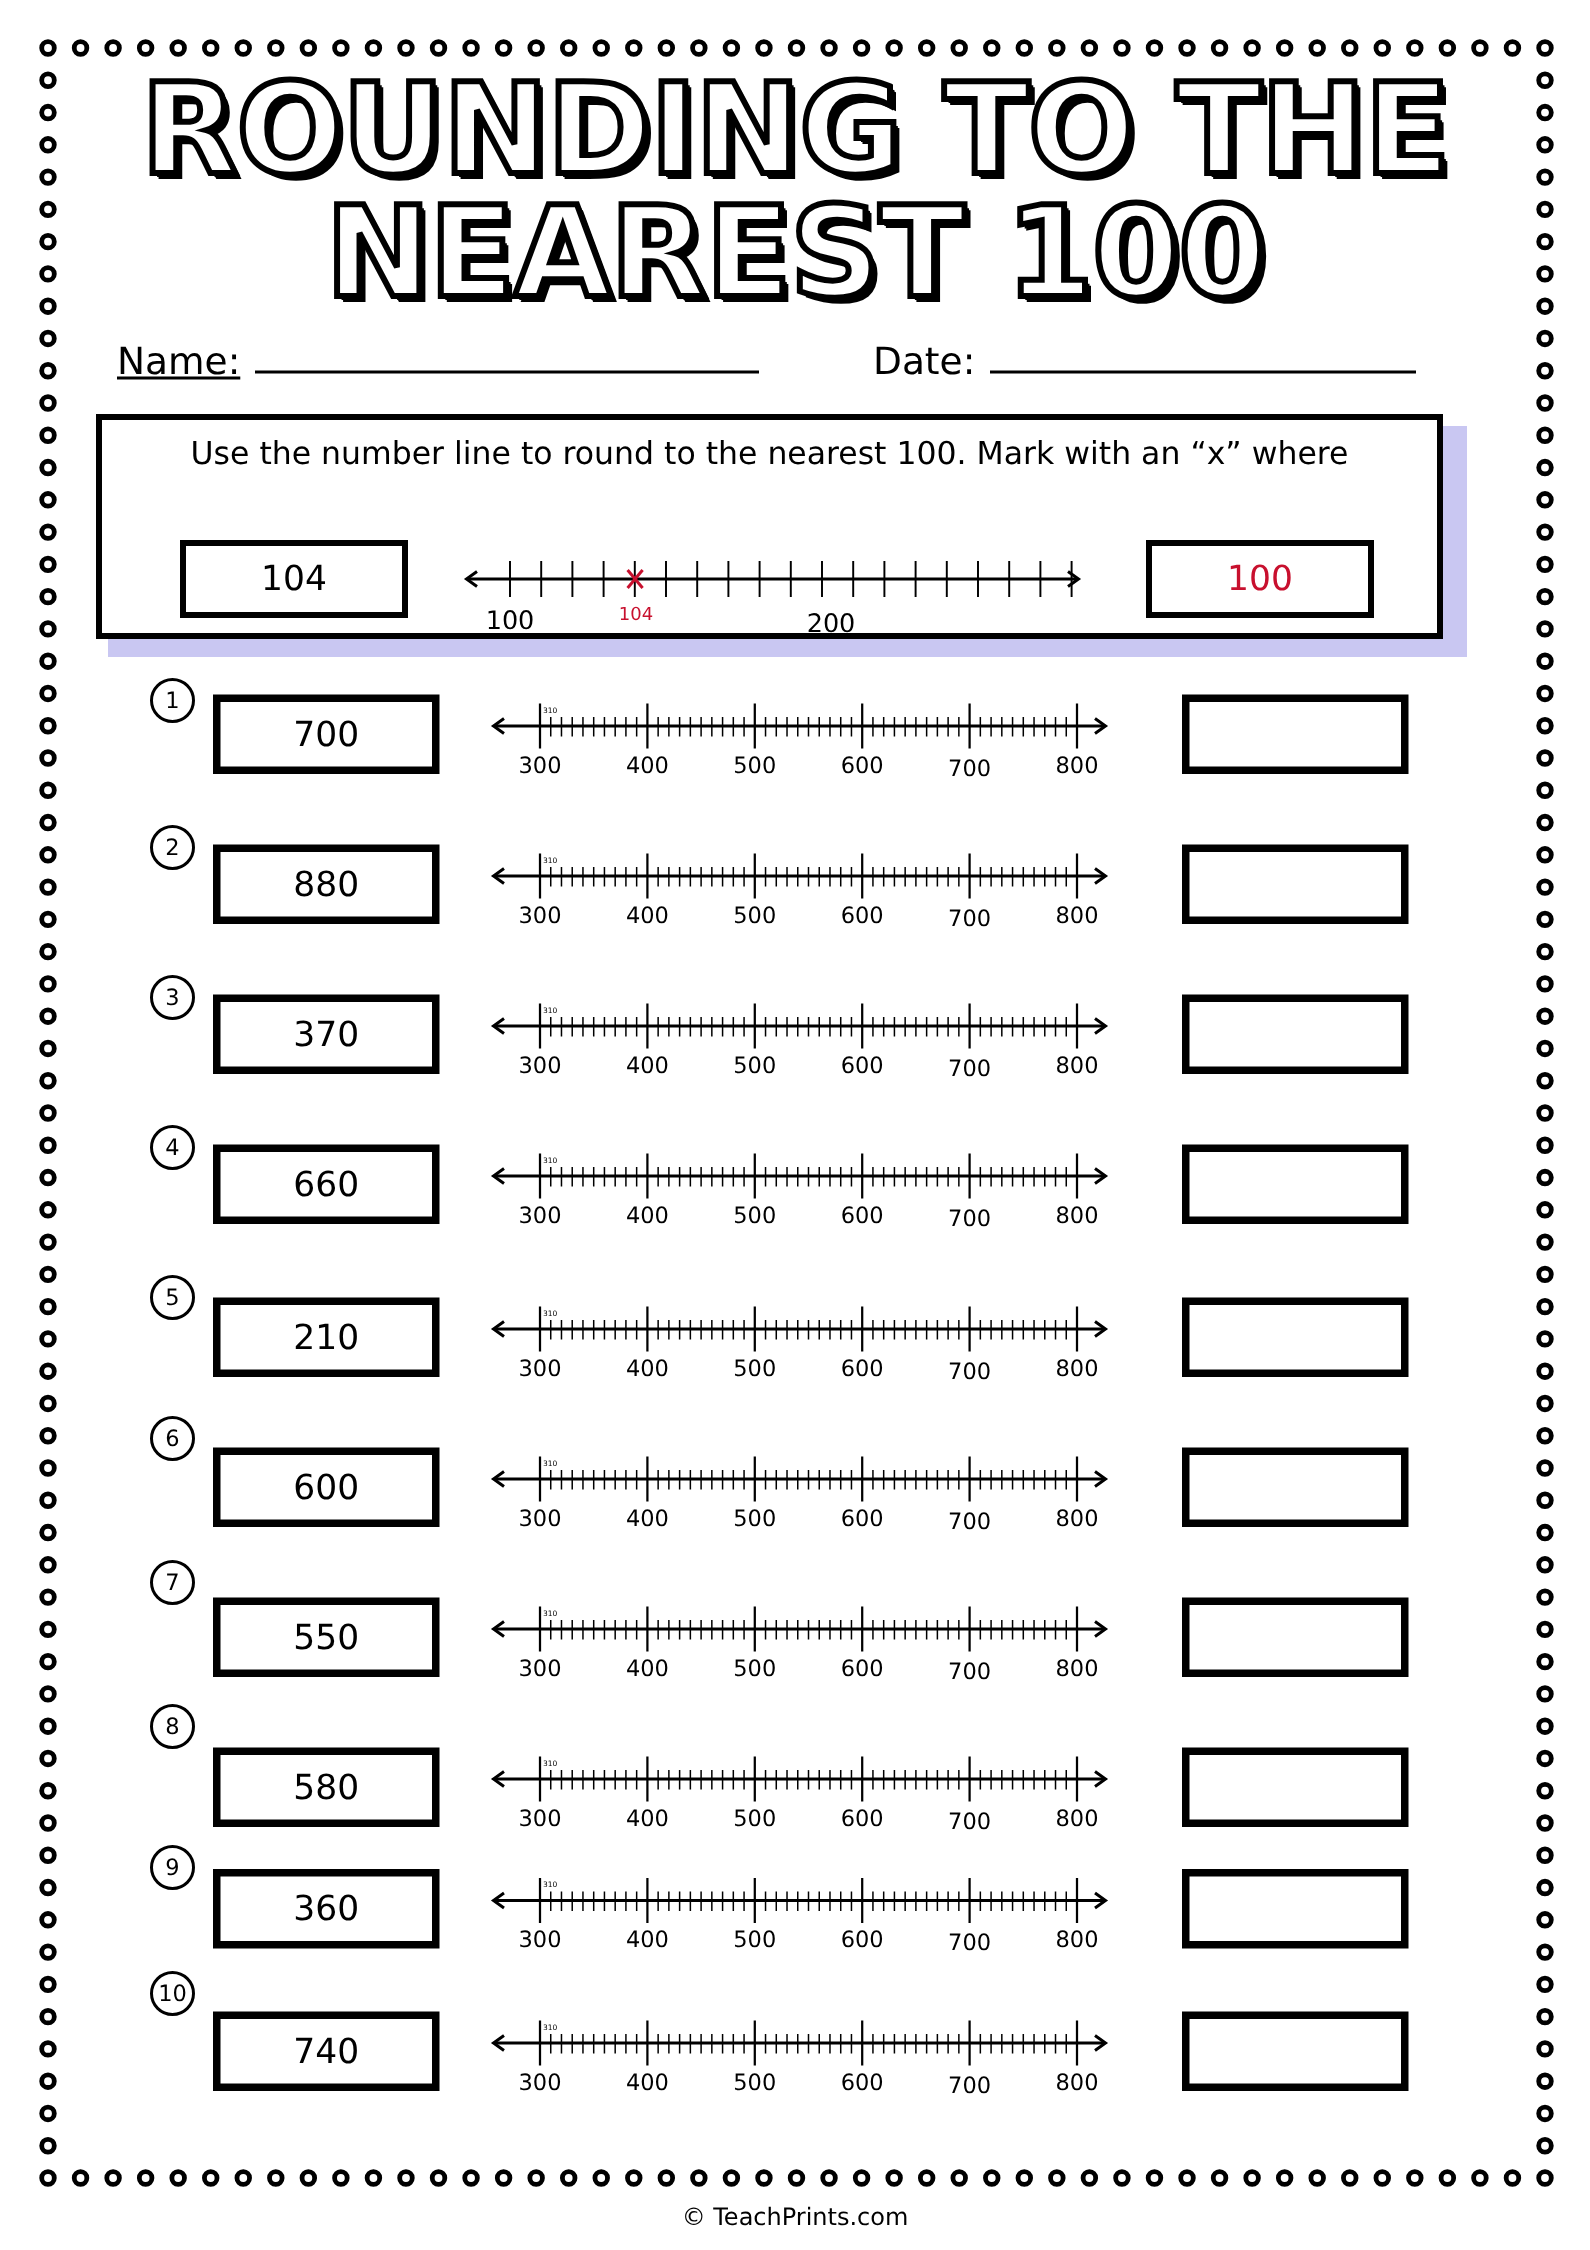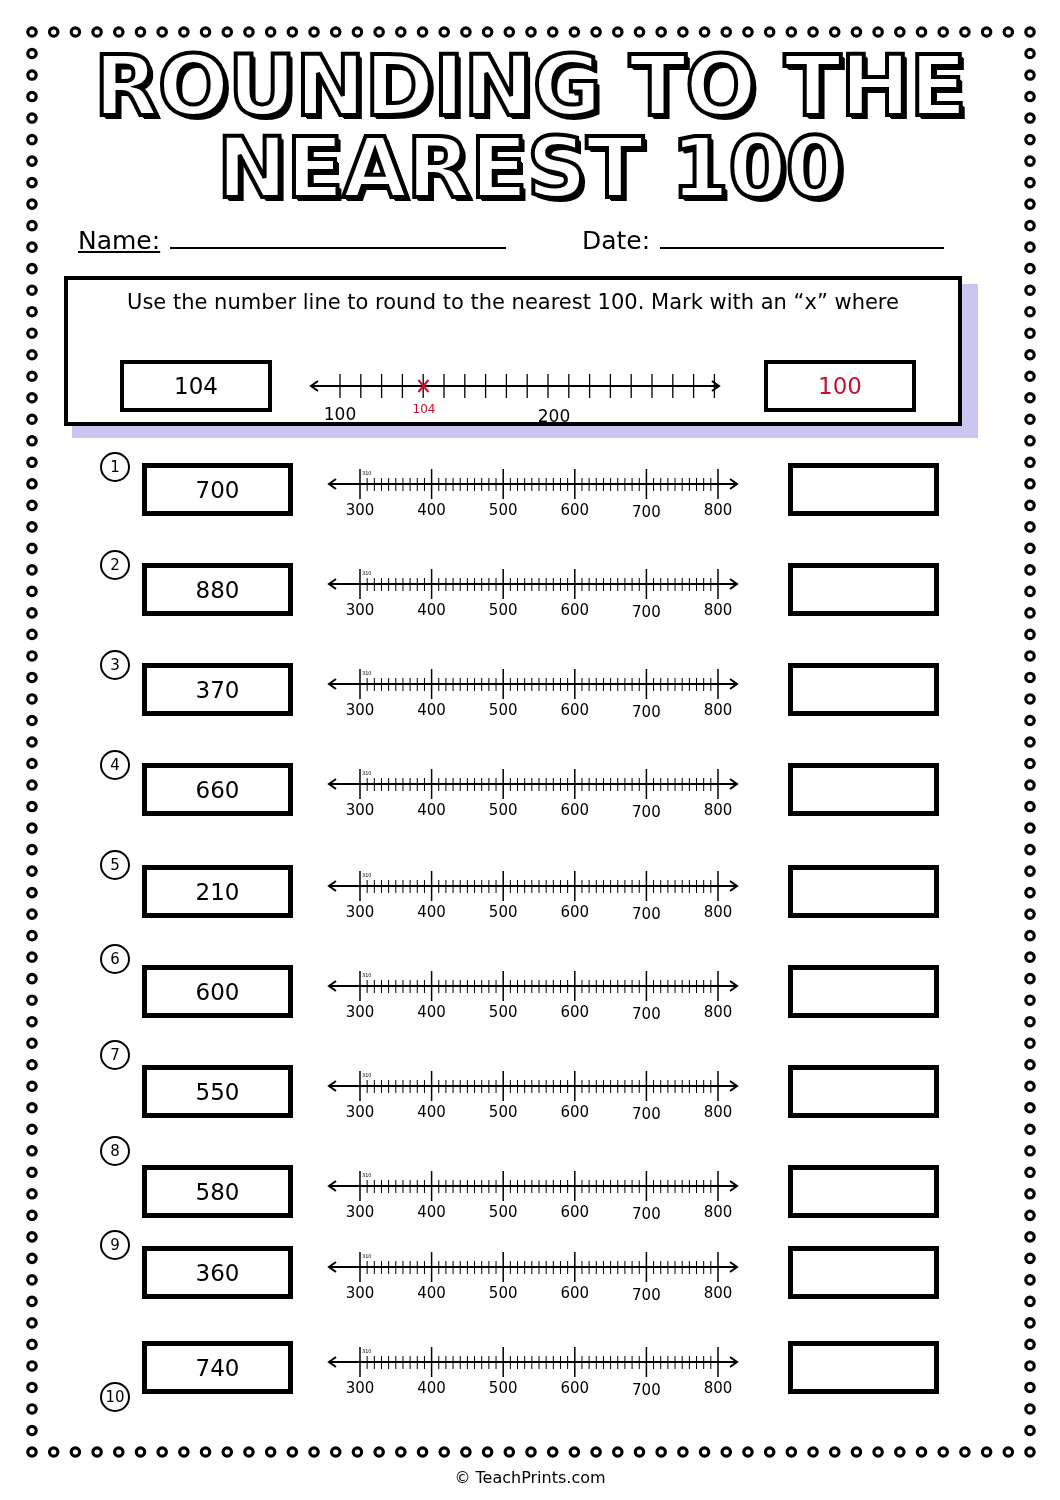--- a/index.html
+++ b/index.html
@@ -960,21 +960,21 @@
       <div class="nl-label" style="left: 431.6px; top: 1284px;">400</div>
       <div class="nl-label" style="left: 503.2px; top: 1284px;">500</div>
       <div class="nl-label" style="left: 574.8px; top: 1284px;">600</div>
       <div class="nl-label" style="left: 646.4px; top: 1286px;">700</div>
       <div class="nl-label" style="left: 718px; top: 1284px;">800</div>
       <div class="box" style="left: 788px; top: 1246px; width: 151px; height: 53px;">
         <span></span>
       </div>
     </div>
     <div>
-      <div class="qnum" style="left: 100px; top: 1382px;">10</div>
+      <div class="qnum" style="left: 100px; top: 1314px;">10</div>
       <div class="box" style="left: 142px; top: 1341px; width: 151px; height: 53px;">
         <span>740</span>
       </div>
       <svg class="nl" width="414" height="36" style="left: 326px; top: 1343px;">
         <line x1="4" y1="19" x2="410" y2="19" stroke="#000" stroke-width="2"></line>
         <polyline points="10,14 3,19 10,24" fill="none" stroke="#000" stroke-width="2"></polyline>
         <polyline points="404,14 411,19 404,24" fill="none" stroke="#000" stroke-width="2"></polyline>
         <line x1="34" y1="4" x2="34" y2="34" stroke="#000" stroke-width="1.5"></line>
         <line x1="41.16" y1="13" x2="41.16" y2="26" stroke="#000" stroke-width="1"></line>
         <line x1="48.32" y1="13" x2="48.32" y2="26" stroke="#000" stroke-width="1"></line>

